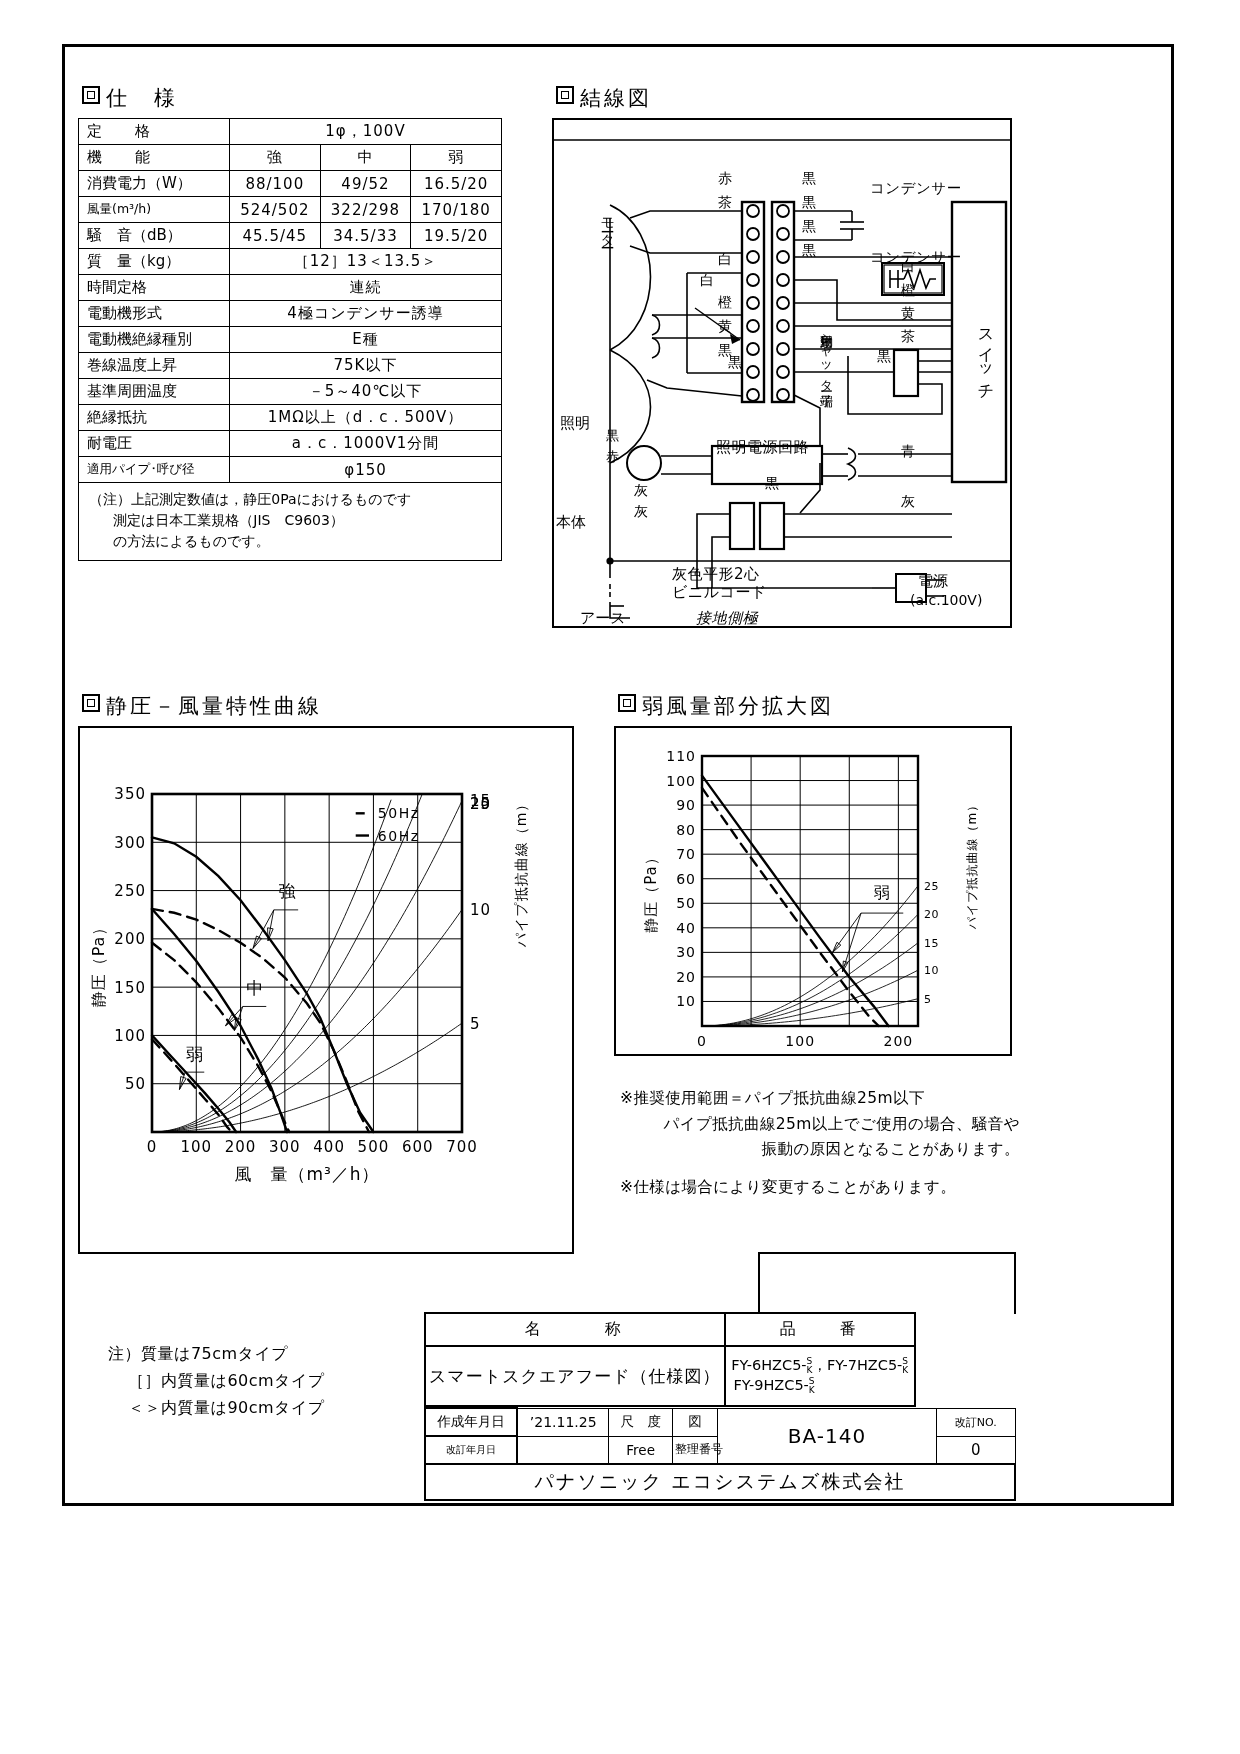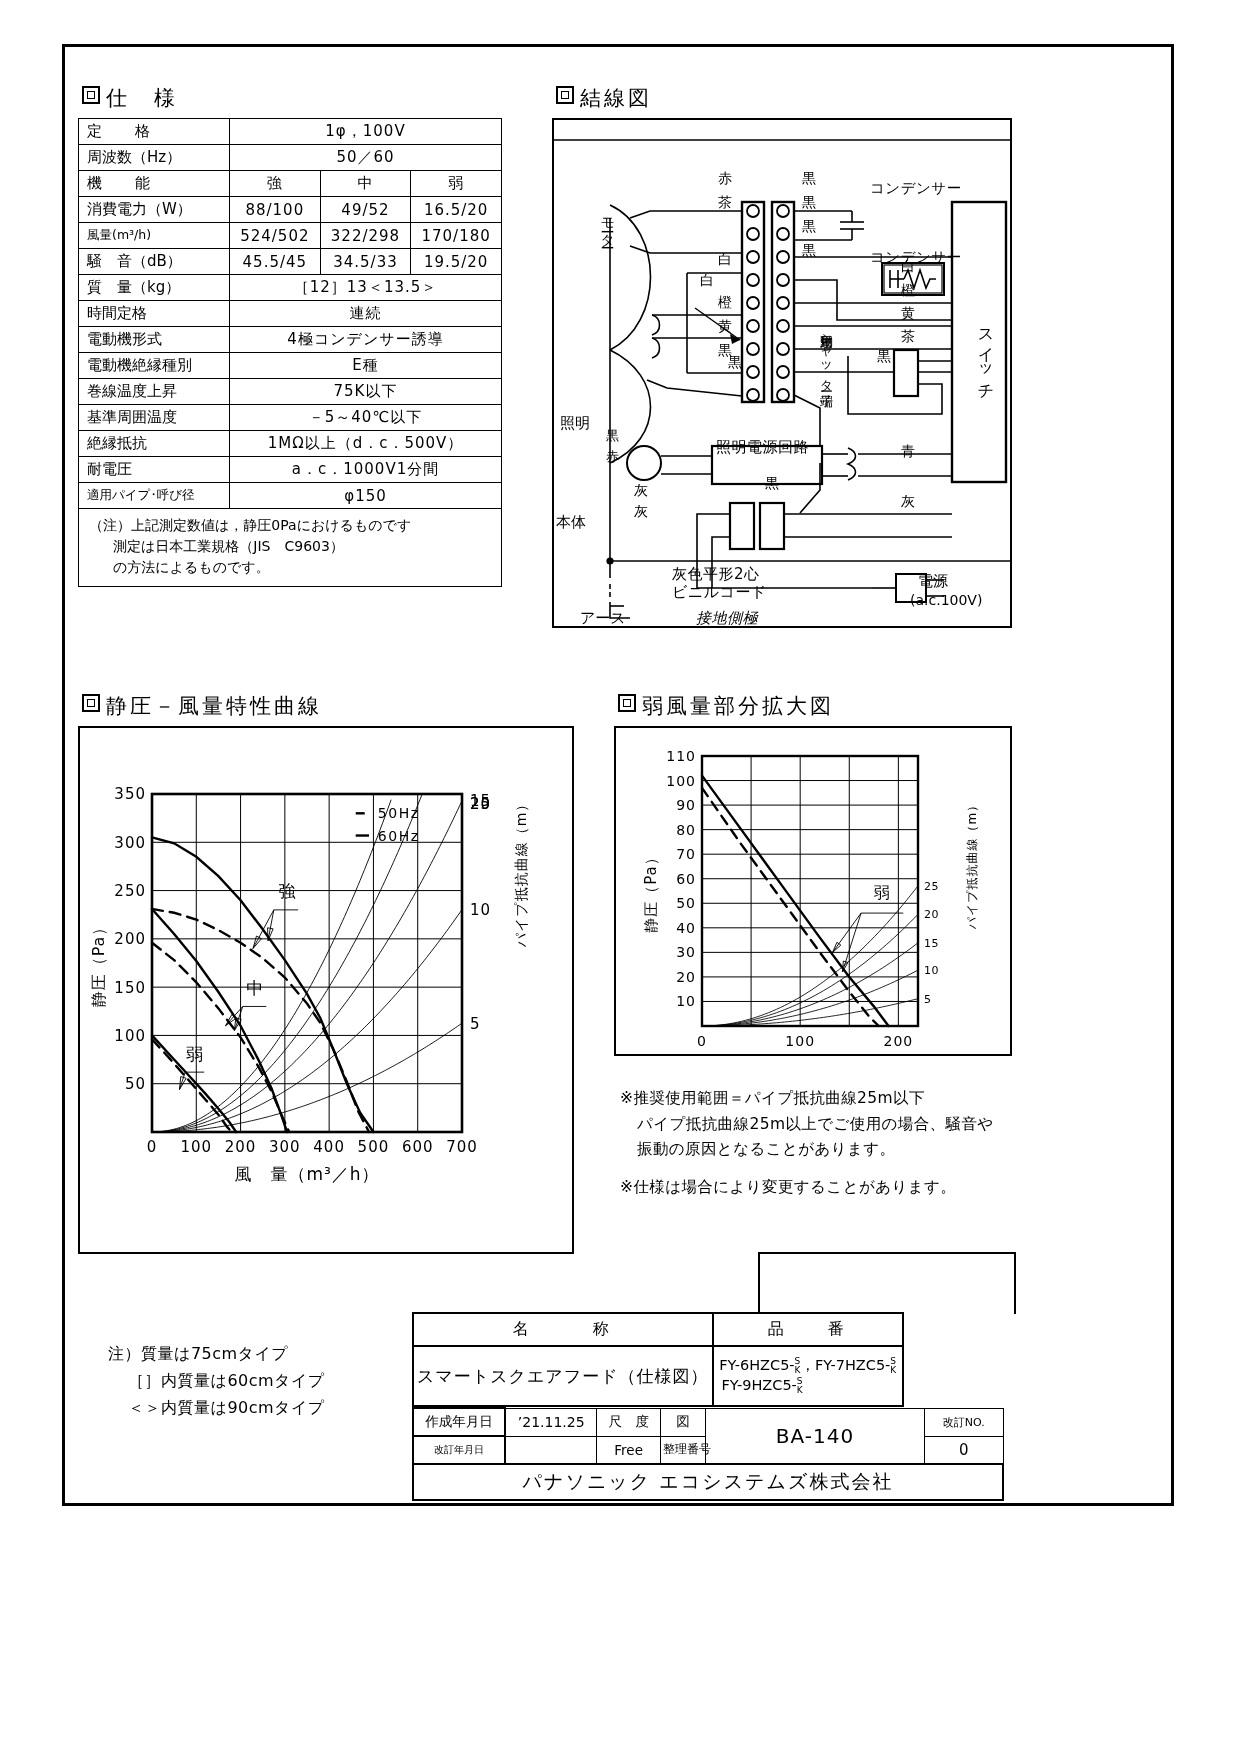--- a/index.html
+++ b/index.html
@@ -27,29 +27,29 @@
   .wire-box{position:absolute;left:552px;top:118px;width:460px;height:510px;border:2px solid #000;box-sizing:border-box;}
   .wire-svg{position:absolute;left:552px;top:118px;}
 
   
   .chart-box1{position:absolute;left:78px;top:726px;width:496px;height:528px;border:2px solid #000;box-sizing:border-box;}
   .chart-svg1{position:absolute;left:78px;top:726px;}
   .chart-box2{position:absolute;left:614px;top:726px;width:398px;height:330px;border:2px solid #000;box-sizing:border-box;}
   .chart-svg2{position:absolute;left:614px;top:726px;}
 
   .notes2{position:absolute;left:620px;top:1086px;width:400px;font-size:15.5px;line-height:1.65;letter-spacing:0.4px;}
-  .notes2 .ind{display:block;padding-left:17px;}
+  .notes2 .ind{display:block;padding-left:17px;text-align:right;}
   .notes2 .gap{display:block;height:12px;}
 
   .notes3{position:absolute;left:108px;top:1340px;font-size:16px;line-height:1.7;letter-spacing:0.5px;}
   .notes3 .i1{display:block;padding-left:20px;}
   .notes3 .i2{display:block;padding-left:20px;}
 
   
-  .tb{position:absolute;left:412px;top:1312px;width:492px;}
+  .tb{position:absolute;left:424px;top:1312px;width:492px;}
   .tb table{border-collapse:collapse;table-layout:fixed;}
   .tb td{border:1px solid #000;font-size:14px;text-align:center;padding:0 2px;white-space:nowrap;}
   .tb .outer{border:2px solid #000;}
   .hdrbox{position:absolute;left:758px;top:1252px;width:258px;height:62px;border:2px solid #000;border-bottom:none;box-sizing:border-box;}
   .vtext{writing-mode:vertical-rl;text-orientation:upright;}
 </style>
 </head>
 <body>
 
 <div id="page">
@@ -58,24 +58,20 @@
   <div class="sect-title" style="left:82px;top:84px;">
     <span class="mk"></span><span>仕　様</span>
   </div>
 
   <div class="spec-wrap">
     <table class="spec">
       <tbody>
           <tr>
         <td class="lbl sp">定　格</td>
         <td colspan="3">1φ，100V</td>
-      </tr>
-      <tr>
-        <td class="lbl">周波数（Hz）</td>
-        <td colspan="3">50／60</td>
       </tr>
       <tr>
         <td class="lbl sp">機　能</td>
         <td>強</td>
         <td>中</td>
         <td>弱</td>
       </tr>
       <tr>
         <td class="lbl">消費電力（W）</td>
         <td>88/100</td>

